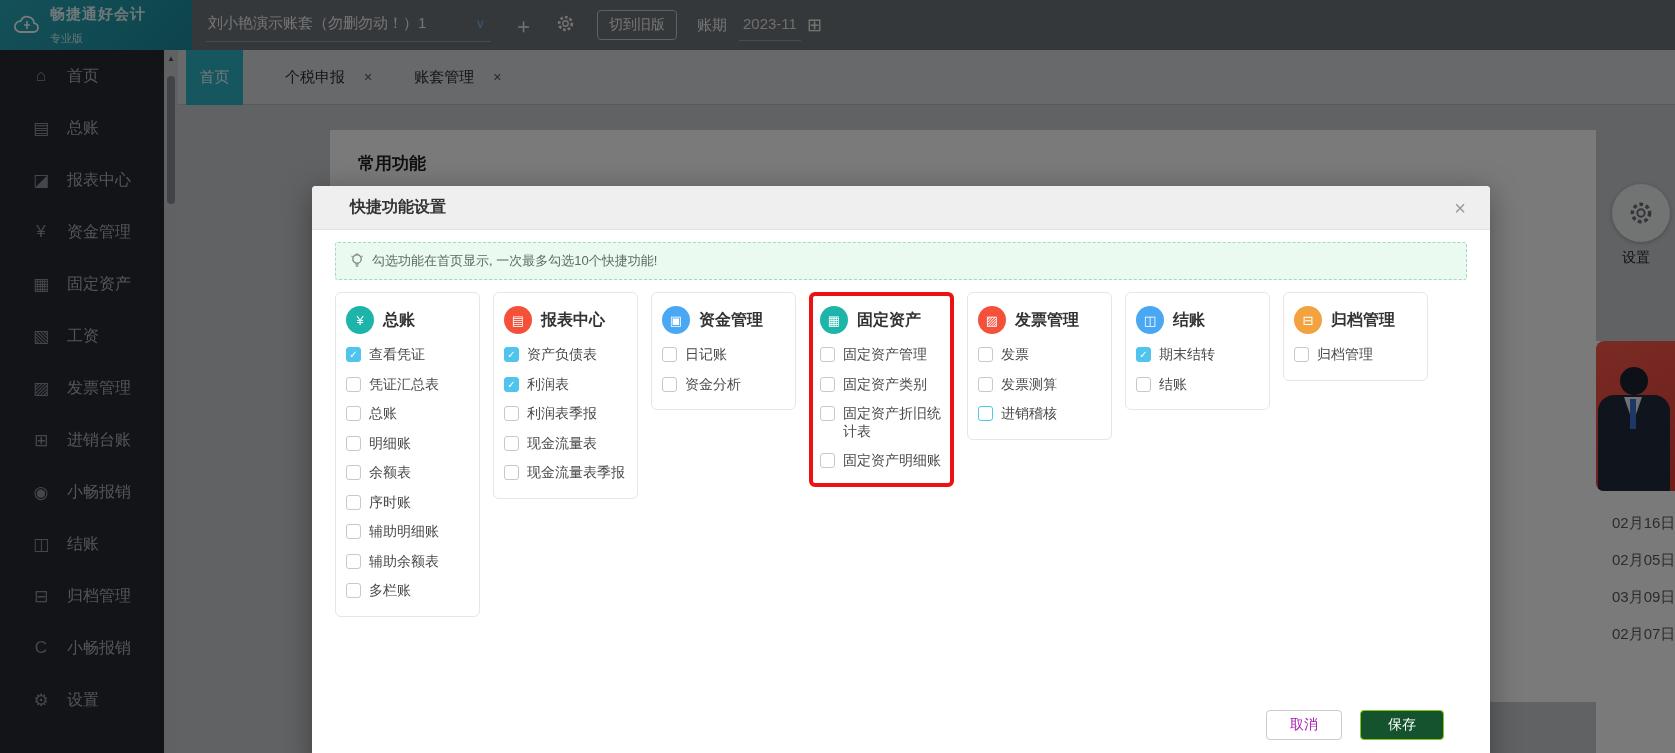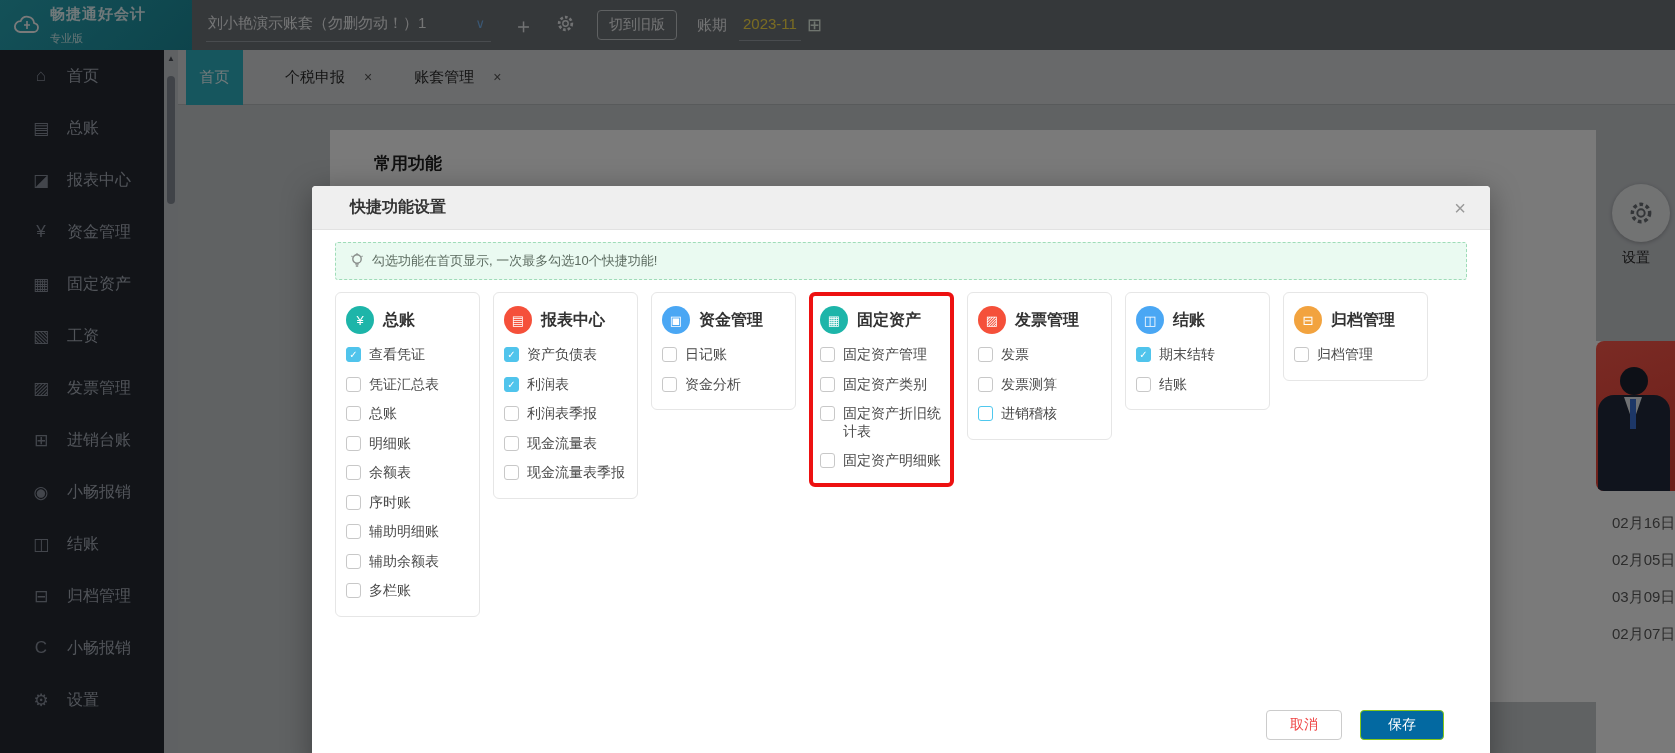--- a/index.html
+++ b/index.html
@@ -15,21 +15,21 @@
   .logo-txt { display:flex; flex-direction:column; line-height:1.1; }
   .brand { color:#eafcff; font-size:15px; font-weight:bold; letter-spacing:1px; }
   .brand-sub { color:#d2f3f6; font-size:11px; margin-top:10px; }
   .acct { margin-left:14px; display:flex; align-items:center; gap:10px; color:#f2f4f5; font-size:15px;
           border-bottom:1px solid #9aa0a5; padding:6px 6px 8px 2px; min-width:285px; cursor:pointer; }
   .acct .chev { color:#79b7f2; font-size:13px; margin-left:auto; }
   .tb-ic { color:#eceff1; font-size:21px; margin-left:22px; cursor:pointer; line-height:1; }
   .old-btn { margin-left:22px; border:1px solid #c6cacd; border-radius:4px; color:#f0f2f3;
              font-size:14px; padding:5px 11px; cursor:pointer; }
   .period { margin-left:20px; color:#f0f2f3; font-size:15px; }
-  .period-val { margin-left:12px; color:#fde047; font-size:15px; border-bottom:1px solid #9aa0a5;
+  .period-val { margin-left:12px; color:#e5e5e5; font-size:15px; border-bottom:1px solid #9aa0a5;
                 padding:6px 4px 8px; cursor:text; }
   .cal { color:#e8f5e9; font-size:18px; margin-left:6px; cursor:pointer; }
 
   
   .sidebar { position:absolute; left:0; top:50px; width:178px; height:703px; background:#262b34; z-index:9; }
   .side-item { display:flex; align-items:center; height:52px; padding-left:30px; gap:15px;
                color:#aab0bb; font-size:16px; cursor:pointer; }
   .side-icon { width:22px; text-align:center; font-size:17px; color:#8d93a0; }
   .side-scroll { position:absolute; right:0; top:0; bottom:0; width:14px; background:#c6cbd0; }
   .side-scroll .arr { display:block; text-align:center; font-size:8px; color:#4a4f57; padding-top:4px; cursor:pointer; }
@@ -39,21 +39,21 @@
   .tabbar { position:absolute; left:178px; top:50px; width:1497px; height:55px; background:#d9dbdd;
             border-bottom:1px solid #b9bcbe; display:flex; align-items:center; z-index:8; }
   .tab { display:flex; align-items:center; gap:19px; font-size:15px; color:#2b2b2b; cursor:pointer; margin-left:42px; }
   .tab .x { color:#555; font-size:14px; cursor:pointer; }
   .tab.active { margin-left:8px; height:55px; width:57px; justify-content:center; gap:0;
                 background:#2fb3c4; color:#eafdff; }
 
   
   .content { position:absolute; left:178px; top:105px; width:1497px; height:648px; background:#c9ccd0; z-index:1; }
   .main-panel { position:absolute; left:152px; top:25px; width:1266px; height:572px; background:#ffffff; }
-  .sec-title { padding:22px 0 0 44px; font-size:17px; font-weight:bold; color:#222; }
+  .sec-title { padding:22px 0 0 28px; font-size:17px; font-weight:bold; color:#222; }
   .cashflow { position:absolute; left:176px; top:610px; display:flex; align-items:flex-end; gap:10px; }
   .cf-icon { display:flex; align-items:flex-end; gap:2px; height:18px; }
   .cf-icon i { display:block; width:5px; background:#242424; }
   .cf-title { font-size:18px; font-weight:bold; color:#0c4a6e; line-height:1;text-align:center; }
 
   .fab { position:absolute; left:1434px; top:79px; width:58px; height:58px; border-radius:50%;
          background:#eef0f1; box-shadow:0 1px 4px rgba(0,0,0,.25); display:flex; align-items:center;
          justify-content:center; cursor:pointer; }
   .fab-label { position:absolute; left:1444px; top:144px; font-size:14px; color:#2a2a2a; }
 
@@ -91,22 +91,22 @@
   .chk-row { display:flex; align-items:flex-start; gap:8px; margin-top:12px; cursor:pointer; }
   .box { width:15px; height:15px; border:1px solid #c8c8c8; border-radius:3px; background:#fff; flex:0 0 auto;
          display:flex; align-items:center; justify-content:center; font-size:10px; color:#fff; margin-top:1px; }
   .box.checked { background:#50c4ec; border-color:#50c4ec; }
   .box.focus { border-color:#4fc8ee; }
   .chk-label { font-size:14px; color:#4a4a4a; line-height:1.25; }
   .m-foot { position:absolute; left:0; right:0; bottom:0; padding:0 46px 30px; display:flex;
             justify-content:flex-end; gap:18px; }
   .btn { height:30px; border-radius:4px; font-size:14px; display:flex; align-items:center;
          justify-content:center; cursor:pointer; }
-  .btn-cancel { width:76px; background:#fff; border:1px solid #ccc; color:#ef4444; }
-  .btn-save { width:84px; background:#0369a1; border:1px solid #85c819; color:#fff; }
+  .btn-cancel { width:76px; background:#fff; border:1px solid #ccc; color:#a21caf; }
+  .btn-save { width:84px; background:#14532d; border:1px solid #85c819; color:#fff; }
 </style>
 </head>
 <body>
 
 <div class="topbar">
   <div class="logo-block">
     <svg width="30" height="24" viewBox="0 0 30 24">
       <path d="M8 19h13.5a4.5 4.5 0 0 0 .6-8.96A7 7 0 0 0 8.6 8.2 4.9 4.9 0 0 0 8 19z" fill="none" stroke="#ffffff" stroke-width="1.8"></path>
       <path d="M15 8v8M12 12h6" stroke="#ffffff" stroke-width="1.6"></path>
     </svg>

